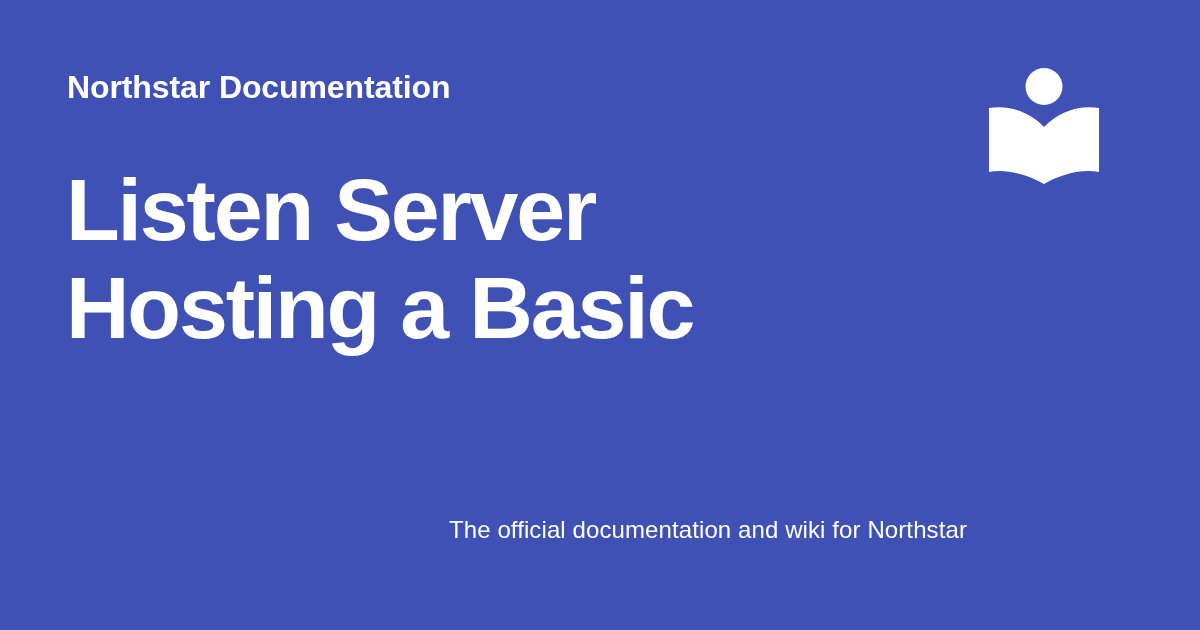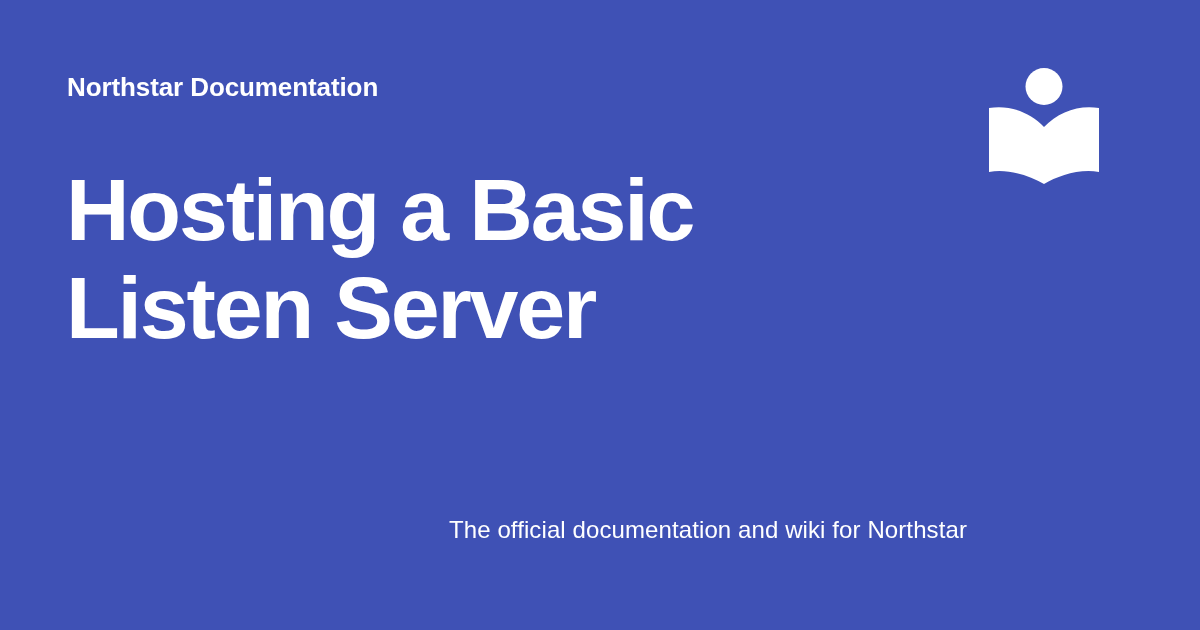--- a/index.html
+++ b/index.html
@@ -22,21 +22,21 @@
     height: 630px;
     background: #3F51B5;
     overflow: hidden;
   }
 
   
   .site-label {
     position: absolute;
     left: 67px;
     top: 70px;
-    font-size: 26px;
+    font-size: 32px;
     line-height: 34px;
     font-weight: 700;
     letter-spacing: -0.1px;
     color: #FFFFFF;
     white-space: nowrap;
   }
 
   
   .page-title {
     position: absolute;
@@ -83,22 +83,22 @@
   }
 </style>
 </head>
 <body>
 
 <div class="og-card">
 
   <div class="site-label">Northstar Documentation</div>
 
   <h1 class="page-title">
+    <span class="title-line">Listen Server</span>
     <span class="title-line">Hosting a Basic</span>
-    <span class="title-line">Listen Server</span>
   </h1>
 
   <div class="tagline">The official documentation and wiki for Northstar</div>
 
   <div class="logo-mark">
     <svg viewBox="0 0 120 126" xmlns="http://www.w3.org/2000/svg" aria-hidden="true">
 
       <circle cx="59" cy="24.5" r="18.5" fill="#FFFFFF"></circle>
 
       <path fill="#FFFFFF" d="M4 46

